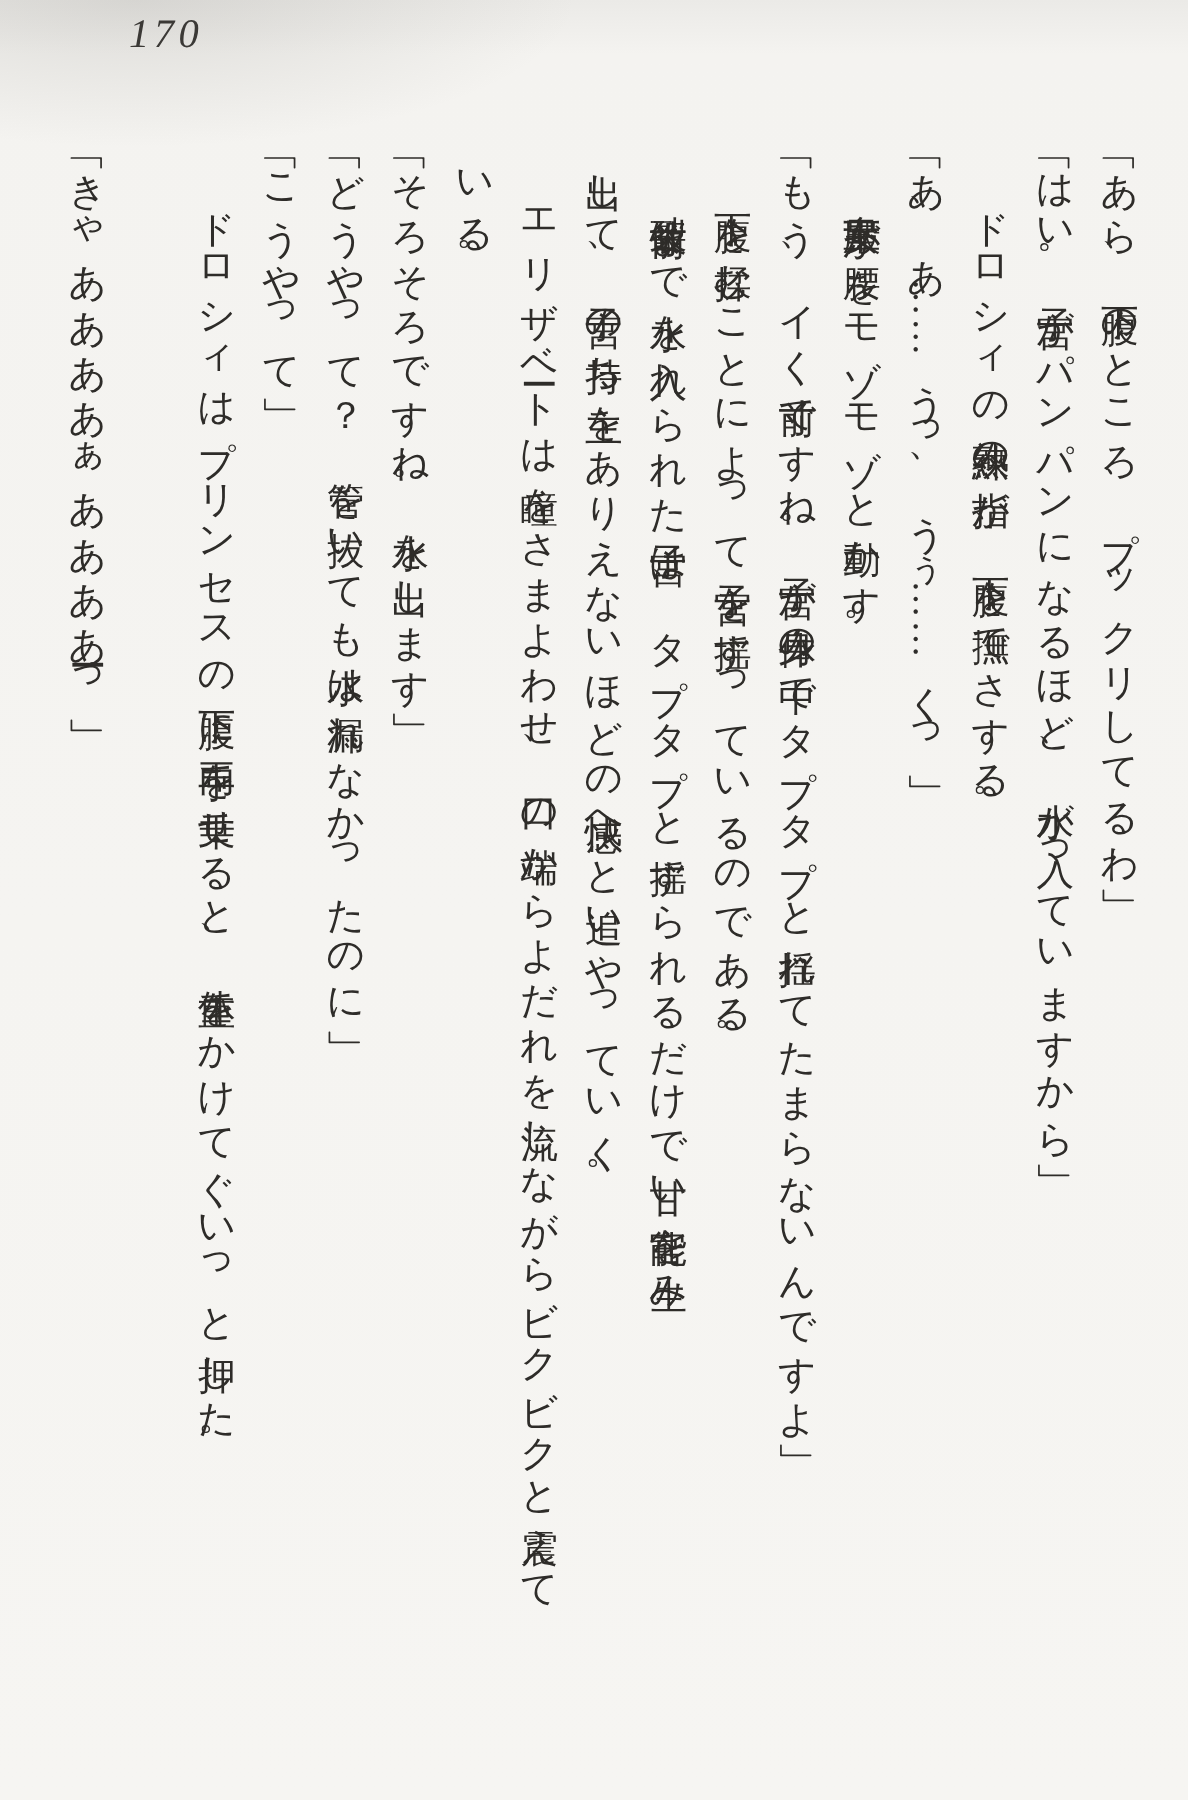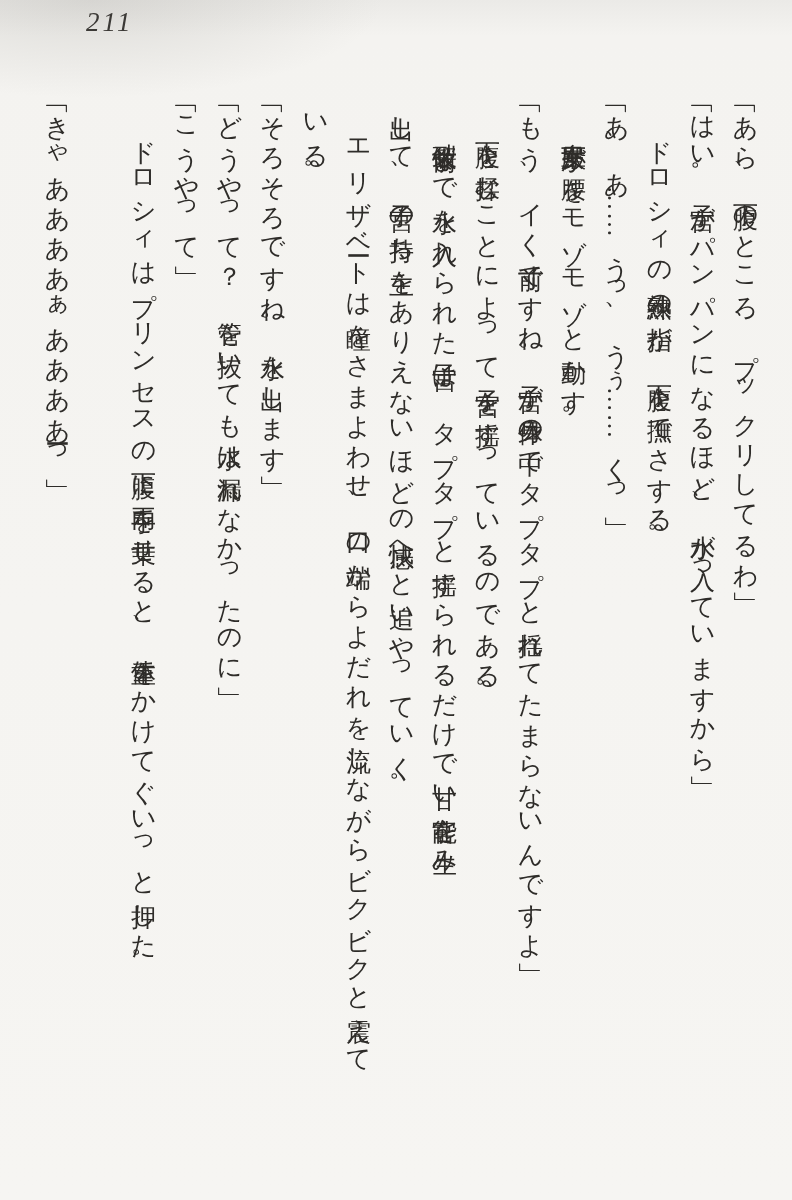--- a/index.html
+++ b/index.html
@@ -43,21 +43,21 @@
     min-width: 43px;
     letter-spacing: 1.6px;
     font-kerning: none;
     white-space: pre;
   }
 </style>
 </head>
 <body>
 
 <div class="page">
-  <div class="page-number">211</div>
+  <div class="page-number">170</div>
   <div class="text-block">
       <p class="text-line">「あら、下腹のところ、プックリしてるわ」</p>
       <p class="text-line">「はい。子宮がパンパンになるほど、水が入っていますから」</p>
       <p class="text-line">　ドロシィの熟練の指が、下腹を撫でさする。</p>
       <p class="text-line">「あ、あ……うっ、うぅ……くっ」</p>
       <p class="text-line">　皇女殿下が腰をモゾモゾと動かす。</p>
       <p class="text-line">「もう、イく寸前ですね。子宮が身体の中でタプタプと揺れてたまらないんですよ」</p>
       <p class="text-line">　下腹を揉むことによって子宮を揺すっているのである。</p>
       <p class="text-line">　破裂寸前まで水を入れられた子宮は、タプタプと揺すられるだけで甘い官能を生み</p>
       <p class="text-line">出して、子宮の持ち主をありえないほどの快感へと追いやっていく。</p>

